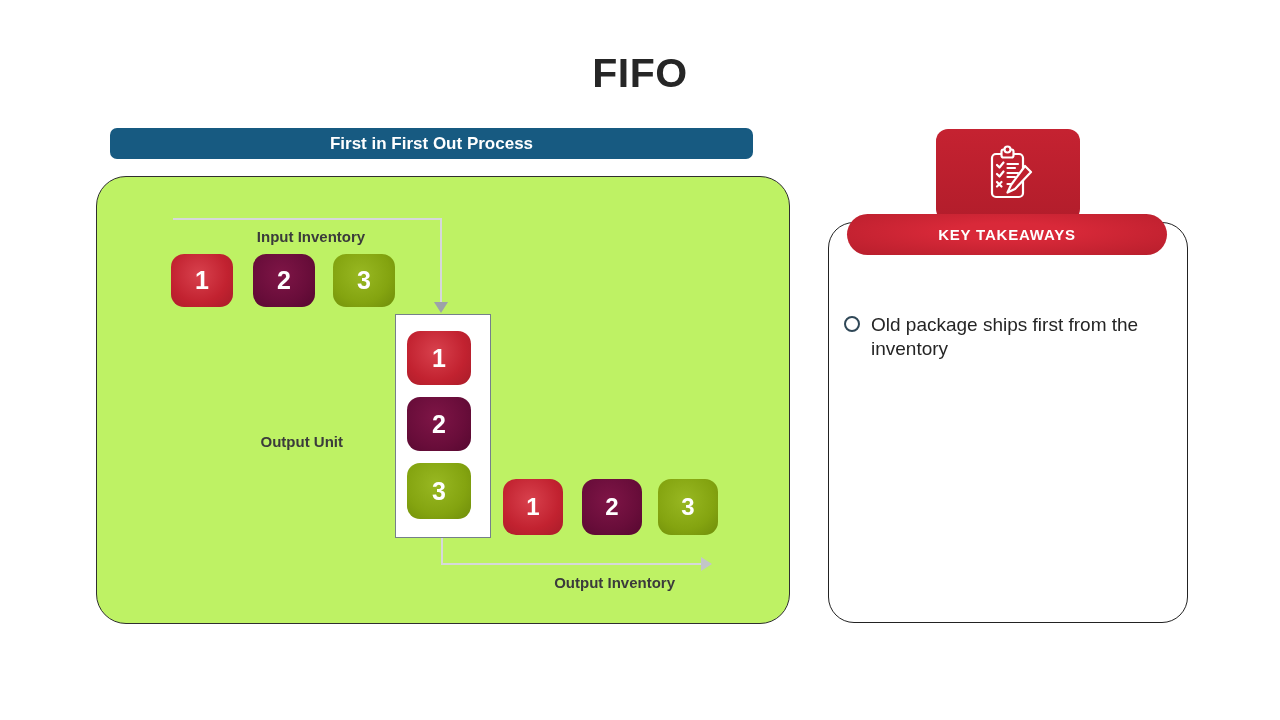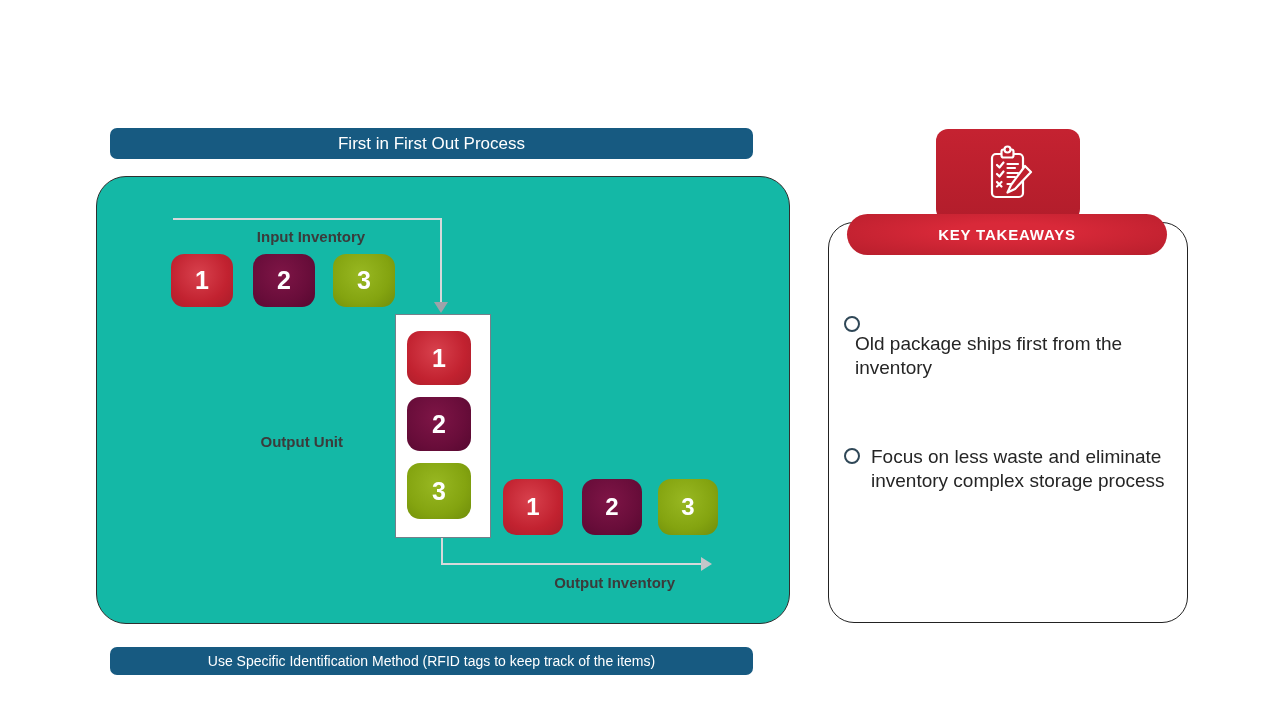--- a/index.html
+++ b/index.html
@@ -6,29 +6,29 @@
   html,body { background:#ffffff; }
   .slide {
     position:relative; width:1280px; height:720px; background:#ffffff;
     font-family:"Liberation Sans", sans-serif; overflow:hidden;
   }
   .title {
     position:absolute; left:0; top:50px; width:100%; text-align:center;
     font-size:41px; font-weight:800; color:#262626; letter-spacing:.5px;
   }
   .banner {
-    position:absolute; background:#175a81; color:#ffffff; font-weight:400;
+    position:absolute; background:#175a81; color:#ffffff; font-weight:700;
     display:flex; align-items:center; justify-content:center; border-radius:7px;
   }
   .banner-top { left:110px; top:128px; width:643px; height:31px; font-size:17px; }
   .banner-bottom { left:110px; top:647px; width:643px; height:28px; font-size:14px; }
 
   .panel {
     position:absolute; left:96px; top:176px; width:694px; height:448px;
-    border:1px solid #2f2f2f; border-radius:30px; background:#14b8a6;
+    border:1px solid #2f2f2f; border-radius:30px; background:#bef264;
   }
   .connectors { position:absolute; left:0; top:0; width:694px; height:448px; }
 
   .lbl { position:absolute; font-weight:700; font-size:15px; color:#3b3b3b; }
   .lbl-input  { left:76px;  top:51px;  width:276px; text-align:center; }
   .lbl-storage{ left:80px;  top:256px; width:166px; text-align:right; }
   .lbl-output { left:378px; top:397px; width:200px; text-align:right; }
 
   .box {
     position:absolute; border-radius:13px; color:#ffffff; font-weight:700;
@@ -64,35 +64,36 @@
     border-radius:21px;
     background:radial-gradient(ellipse at 50% 42%, #d92939 25%, #b71e2c 100%);
     color:#ffffff; font-weight:700; font-size:15px; letter-spacing:.8px;
     display:flex; align-items:center; justify-content:center;margin-top:12px;
   }
   .takeaway-card {
     position:absolute; left:828px; top:222px; width:360px; height:401px;
     border:1.2px solid #222222; border-radius:26px; background:#ffffff;
   }
   .bullet { position:absolute; left:844px; display:flex; align-items:flex-start; width:336px; }
-  .bullet-1 { top:313px;flex-direction:column; }
+  .bullet-1 { top:313px; }
   .bullet-2 { top:445px; }
   .ring {
     flex:0 0 auto; width:16px; height:16px; border:2px solid #2f4757;
     border-radius:50%; margin-top:3px; background:transparent;
   }
   .bullet-text {
     margin-left:11px; width:302px; font-size:19px; line-height:1.24; color:#252525;
   }
 </style>
 </head>
 <body>
 
 <div class="slide">
 
+  <div class="title">FIFO</div>
 
   <div class="banner banner-top">
     <span>First in First Out Process</span>
   </div>
 
   <div class="panel">
 
     <svg class="connectors" viewBox="0 0 694 448">
       <path d="M76,42 H344 V126" fill="none" stroke="#d6d8da" stroke-width="2"></path>
       <polygon points="337,125 351,125 344,136" fill="#9ca3a9"></polygon>
@@ -143,22 +144,15 @@
 
   <div class="takeaway-pill">
     <span>KEY TAKEAWAYS</span>
   </div>
 
   <div class="bullet bullet-1">
     <span class="ring"></span>
     <span class="bullet-text">Old package ships first from the inventory</span>
   </div>
 
-  <div class="bullet bullet-2">
-    <span class="ring"></span>
-    <span class="bullet-text">Focus on less waste and eliminate inventory complex storage process</span>
-  </div>
 
-  <div class="banner banner-bottom">
-    <span>Use Specific Identification Method (RFID tags to keep track of the items)</span>
-  </div>
 
 </div>
 
 </body></html>

